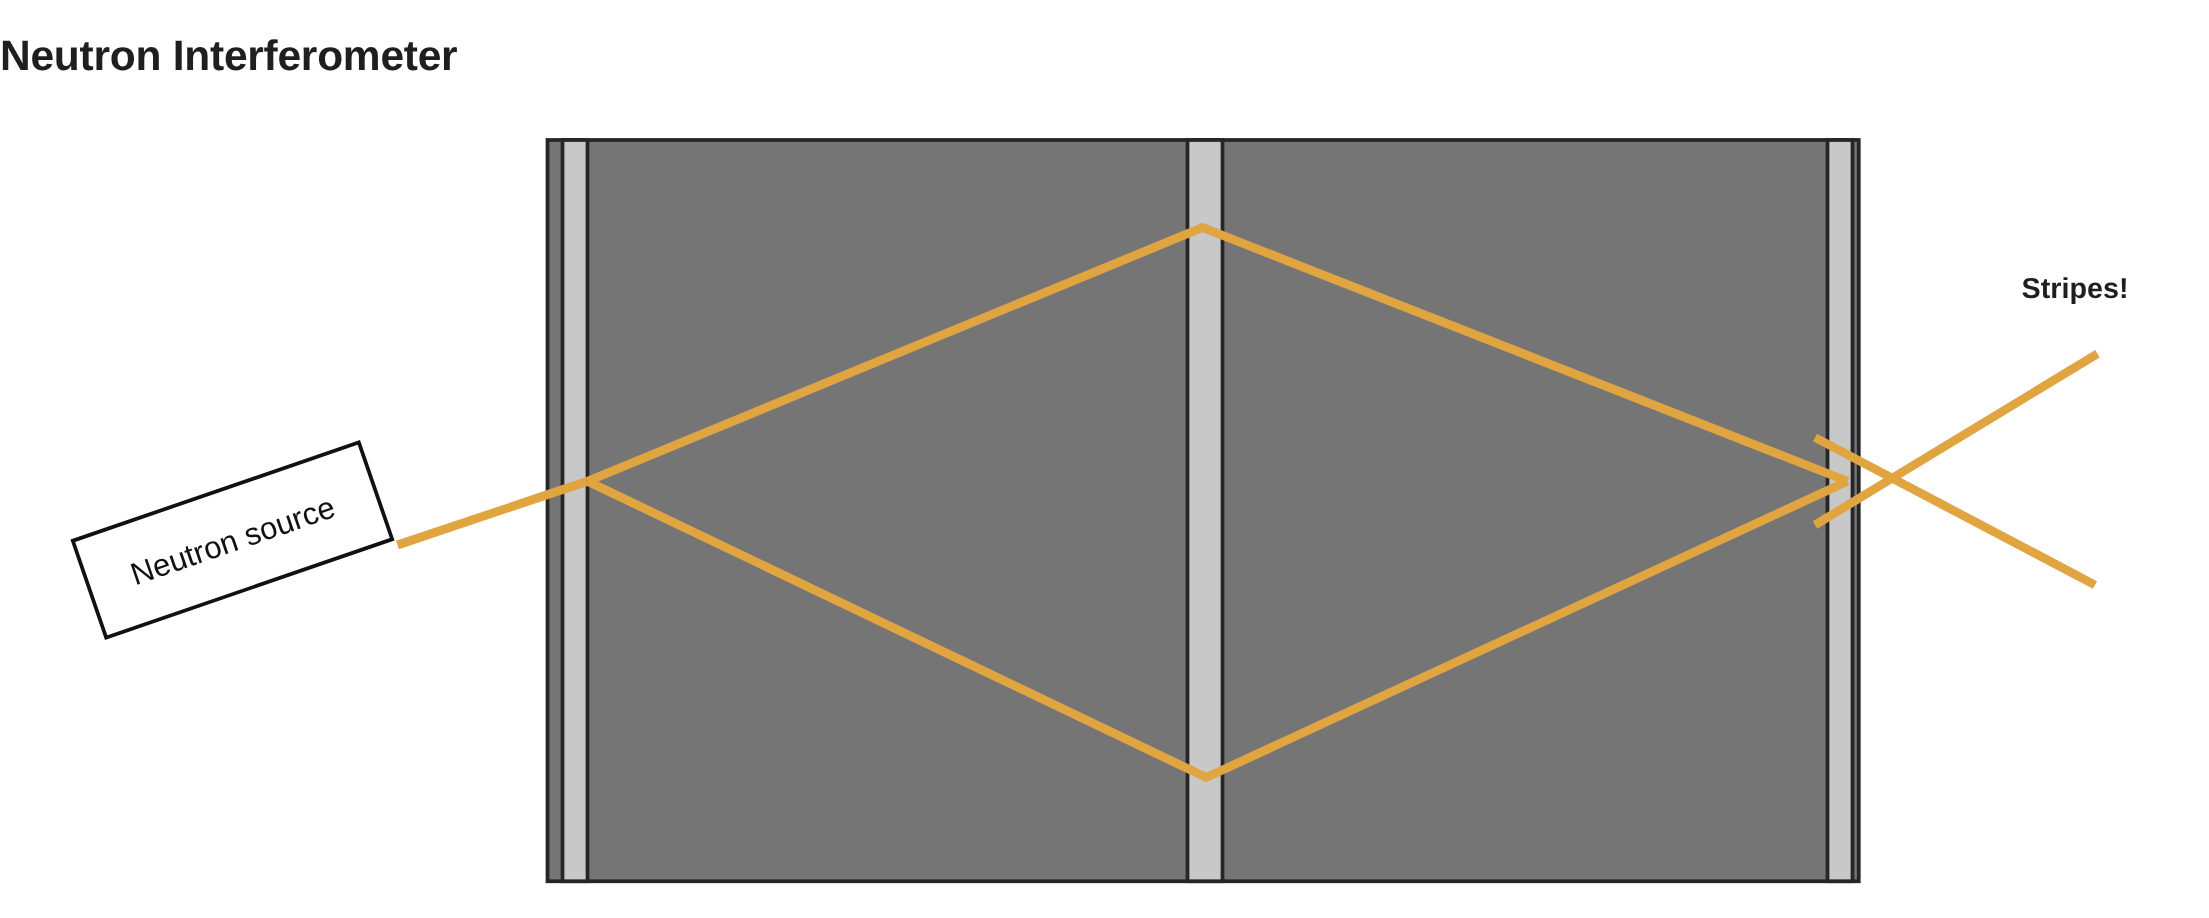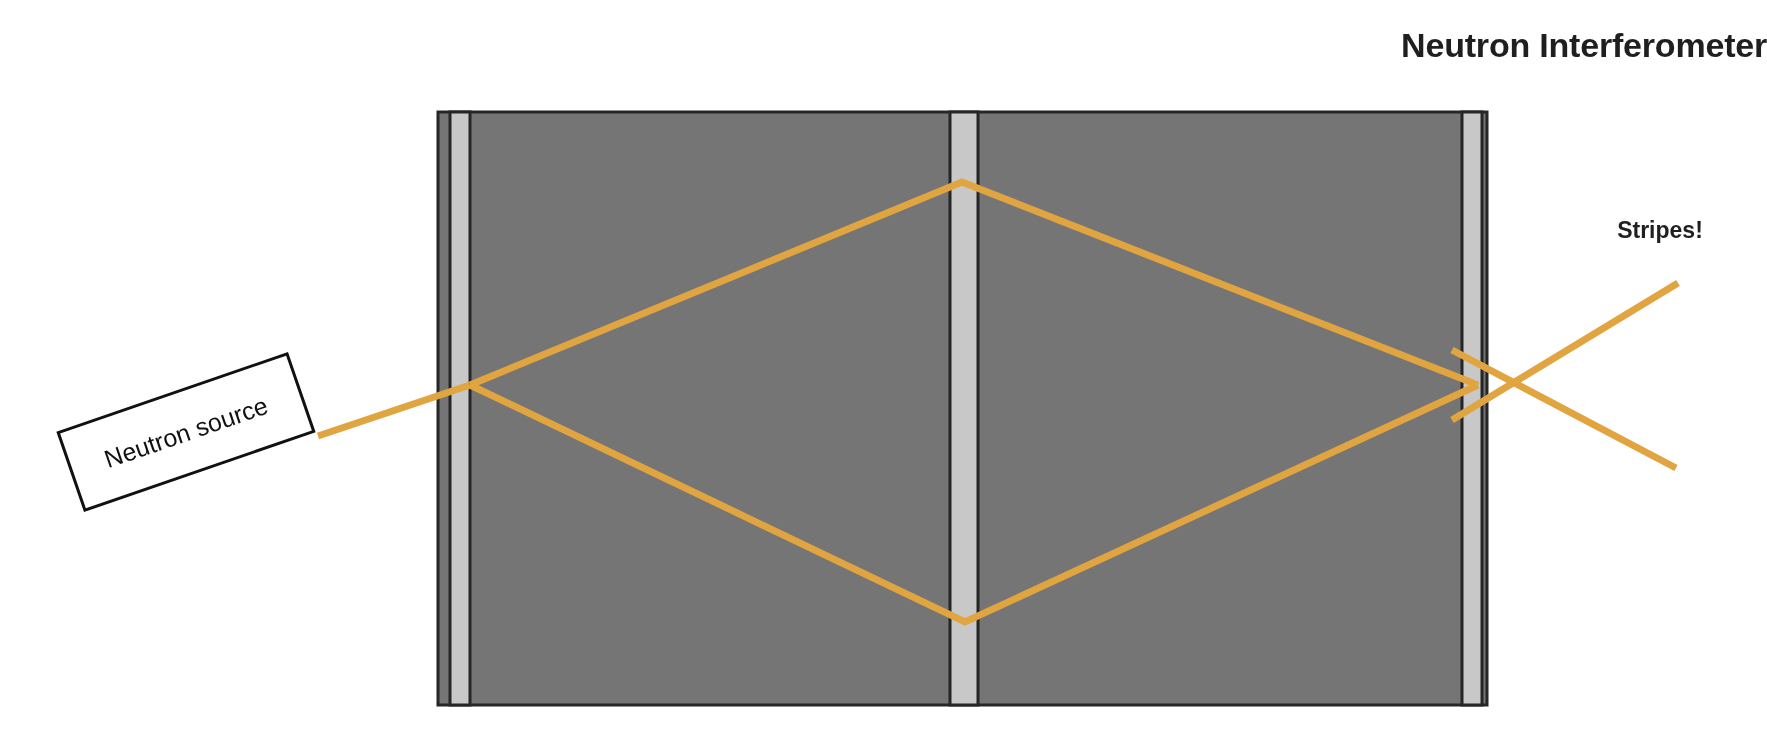--- a/index.html
+++ b/index.html
@@ -18,21 +18,21 @@
     position: relative;
     width: 1767px;
     height: 734px;
     background: #ffffff;
   }
   #figure-title {
     position: absolute;
     left: 0;
     top: 26px;
     width: 1767px;
-    text-align: right;
+    text-align: left;
     font-size: 34px;
     font-weight: bold;
     color: #1f1f1f;
     letter-spacing: -0.2px;
     font-family: "Liberation Sans", sans-serif;
   }
   #diagram-svg {
     position: absolute;
     left: 0;
     top: 0;

